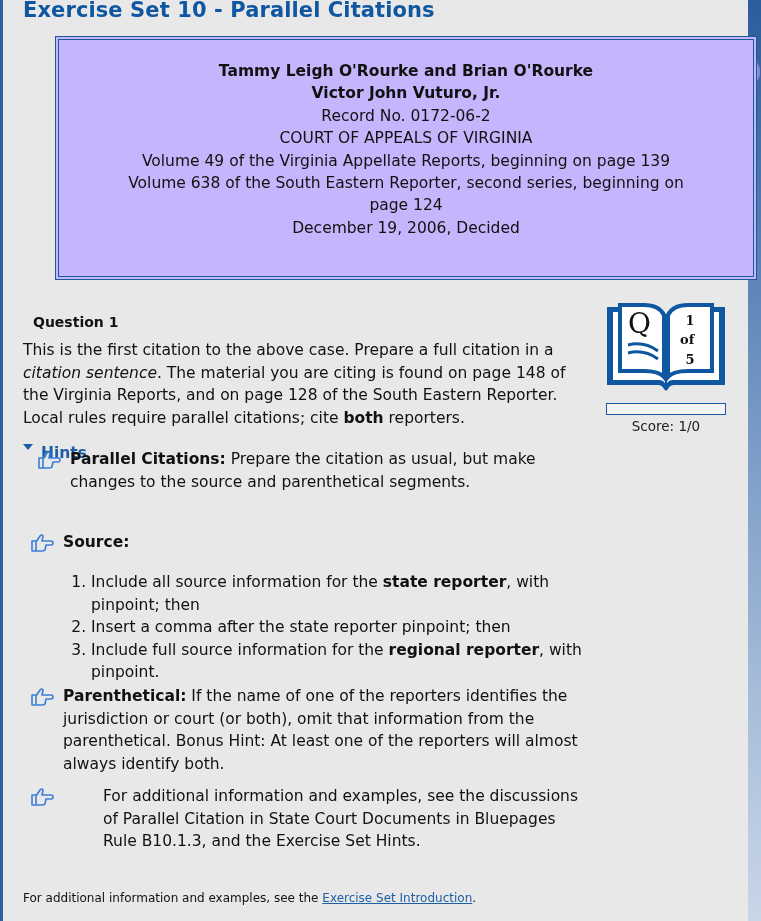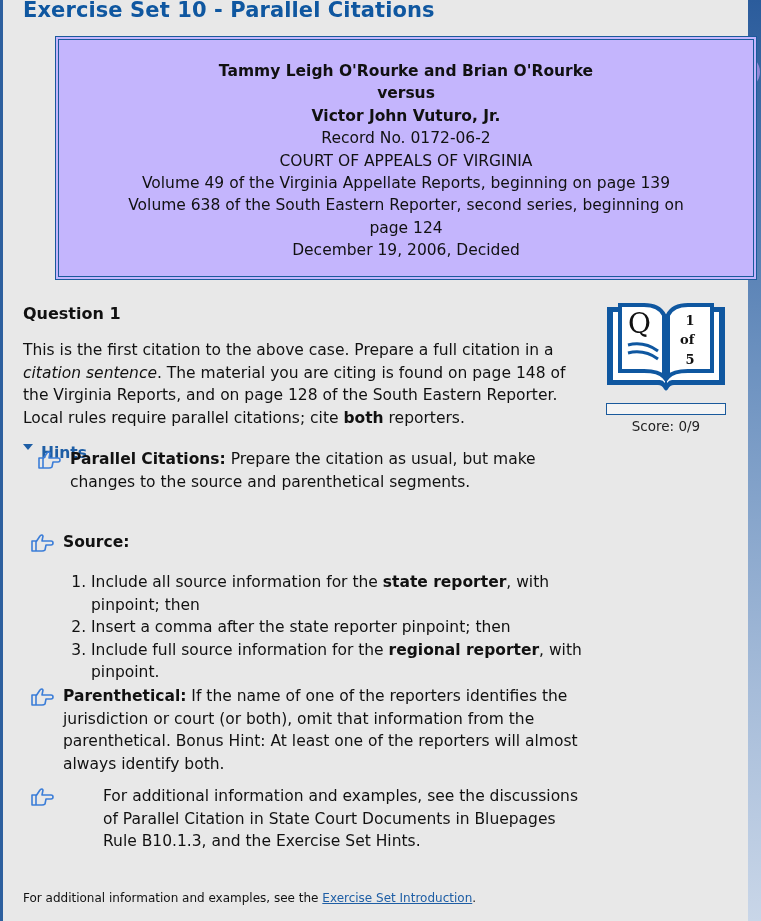--- a/index.html
+++ b/index.html
@@ -27,21 +27,21 @@
     position:absolute; left:23px; top:36px; width:702px; height:244px;
     border:1px solid #1a5a9c; background:#c4b5fd; box-sizing:border-box;
     padding:2px;
     margin-left:32px;
   }
   .case-inner {
     border:1px solid #1a5a9c; height:100%; box-sizing:border-box;
     text-align:center; padding-top:20px; font-size:15.5px; line-height:22.4px; color:#111;
   }
   .case-inner .b { font-weight:bold; }
-  .q-title { position:absolute; left:23px; top:304px; margin:0; font-size:16px; font-weight:bold; color:#111; }
+  .q-title { position:absolute; left:23px; top:304px; margin:10px; font-size:14px; font-weight:bold; color:#111; }
   .q-body { position:absolute; left:23px; top:339px; width:560px; font-size:15.5px; line-height:22.6px; margin:0; }
   .badge { position:absolute; left:604px; top:301px; width:124px; }
   .progress { position:absolute; left:606px; top:403px; width:120px; height:12px; border:1px solid #1a5a9c; box-sizing:border-box; background:#f4f4f4; }
   .score { position:absolute; left:606px; top:418px; width:120px; text-align:center; font-size:13.5px; color:#222; }
   .hints-toggle { position:absolute; left:23px; top:444px; display:flex; gap:8px; cursor:pointer; }
   .hints-toggle .tri { width:0; height:0; border-left:5px solid transparent; border-right:5px solid transparent; border-top:6px solid #1e5ea5; }
   .hints-toggle .lbl { font-weight:bold; color:#1e5ea5; font-size:15.5px; }
   .hint { position:absolute; left:30px; width:560px; display:flex; }
   .hint .icon { width:24px; flex:0 0 24px; margin-top:2px; }
   .hint .txt { margin-left:9px; font-size:15.5px; line-height:22.6px; width:520px; }
@@ -59,21 +59,20 @@
   <svg width="16" height="16" viewBox="0 0 16 16">
     <path d="M4 1 V12 H15 M1 4 H12 V15" fill="none" stroke="#fff" stroke-width="1.6"></path>
   </svg>
 </div>
 
 <h1 class="title">Exercise Set 10 - Parallel Citations</h1>
 
 <div class="case-box">
   <div class="case-inner">
     <div class="b">Tammy Leigh O'Rourke and Brian O'Rourke</div>
-    <div class="b">versus</div>
     <div class="b">Victor John Vuturo, Jr.</div>
     <div>Record No. 0172-06-2</div>
     <div>COURT OF APPEALS OF VIRGINIA</div>
     <div>Volume 49 of the Virginia Appellate Reports, beginning on page 139</div>
     <div>Volume 638 of the South Eastern Reporter, second series, beginning on</div>
     <div>page 124</div>
     <div>December 19, 2006, Decided</div>
   </div>
 </div>
 
@@ -88,21 +87,21 @@
     <path d="M16 4 H40 Q55 4 60 14 V76 Q55 70 40 70 H16 Z" fill="#fff" stroke="#0f57a0" stroke-width="4"></path>
     <path d="M108 4 H84 Q69 4 64 14 V76 Q69 70 84 70 H108 Z" fill="#fff" stroke="#0f57a0" stroke-width="4"></path>
     <path d="M24 44 Q40 40 54 50 M24 52 Q40 48 54 58" fill="none" stroke="#0f57a0" stroke-width="3"></path>
   </svg>
   <div style="position:absolute;left:24px;top:6px;font-family:'DejaVu Serif',serif;font-size:28px;color:#111;">Q</div>
   <div style="position:absolute;left:76px;top:12px;width:20px;text-align:center;font-family:'DejaVu Serif',serif;font-weight:bold;font-size:13px;">1</div>
   <div style="position:absolute;left:76px;top:31px;width:20px;font-family:'DejaVu Serif',serif;font-weight:bold;font-size:13px;">of</div>
   <div style="position:absolute;left:76px;top:51px;width:20px;text-align:center;font-family:'DejaVu Serif',serif;font-weight:bold;font-size:13px;">5</div>
 </div>
 <div class="progress"></div>
-<div class="score">Score: 0/9</div>
+<div class="score">Score: 1/0</div>
 
 <div class="hints-toggle">
   <span class="tri"></span>
   <span class="lbl">Hints</span>
 </div>
 
 <div class="hint" style="top:448px;justify-content:flex-end;">
   <svg class="icon" width="24" height="20" viewBox="0 0 24 20">
     <path d="M2 8 H6 V18 H2 Z M6 9 L10 3 Q12 1 13 3 L12 8 H21 Q23 8 23 10 Q23 12 21 12 H16 L15 17 Q14 18 12 18 H6" fill="none" stroke="#3b7dd8" stroke-width="1.6" stroke-linejoin="round"></path>
   </svg>

